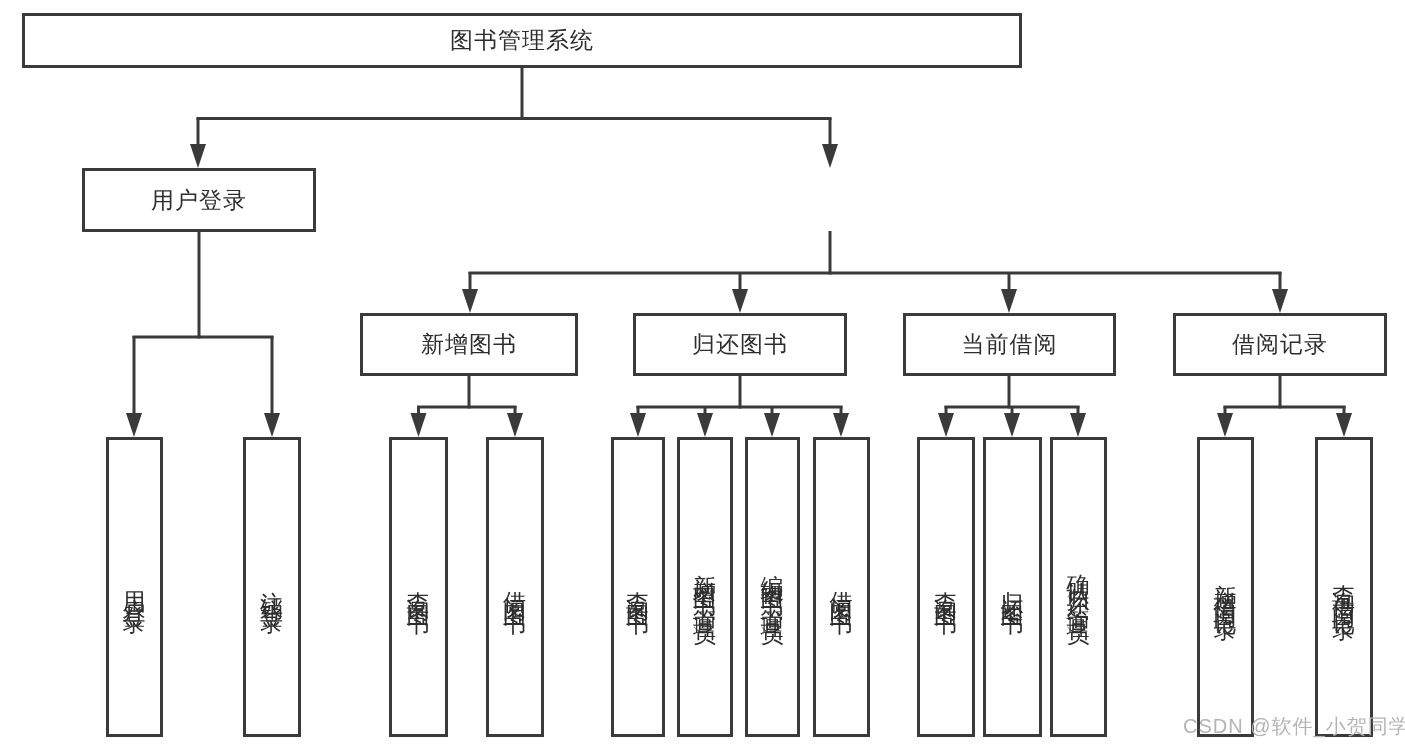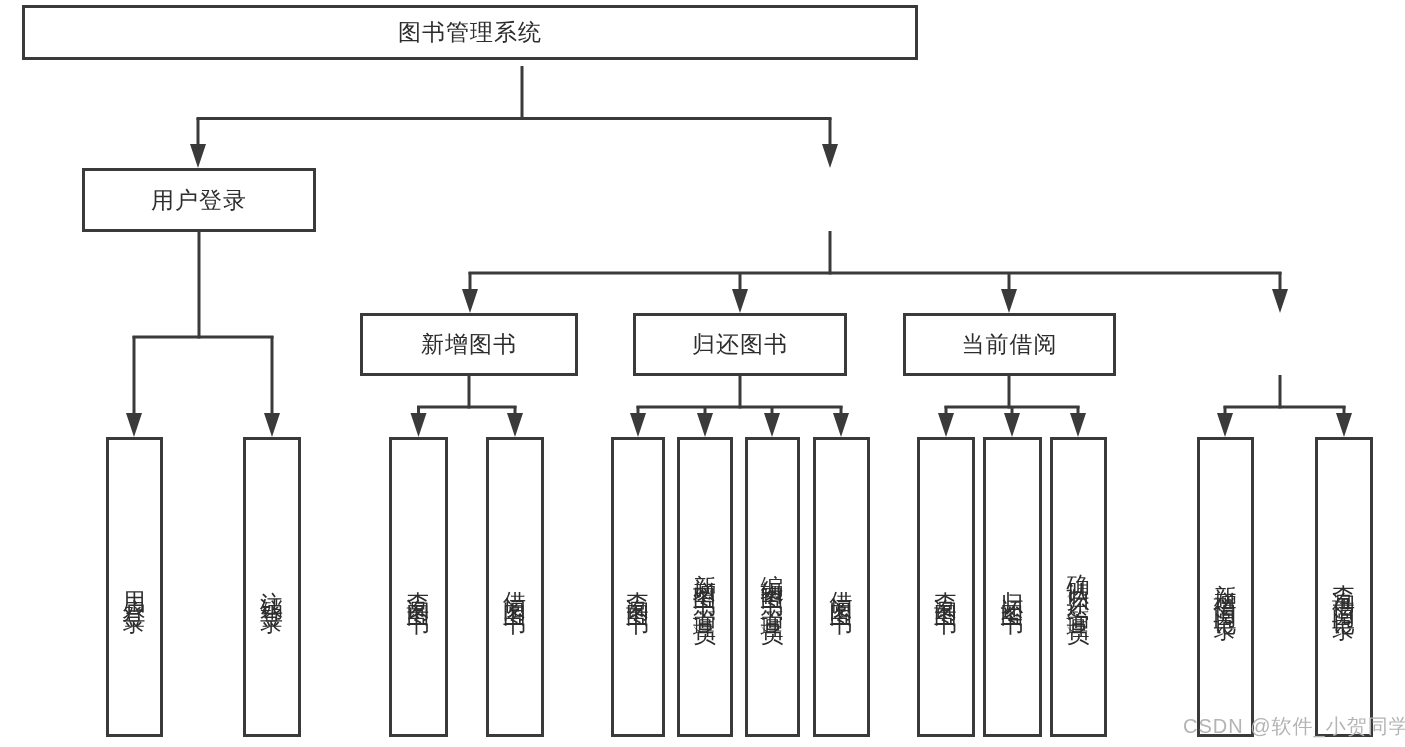--- a/index.html
+++ b/index.html
@@ -121,37 +121,40 @@
 
       <polygon points="938,413 954,413 946,437"></polygon>
       <polygon points="1004,413 1020,413 1012,437"></polygon>
       <polygon points="1070,413 1086,413 1078,437"></polygon>
 
       <polygon points="1217,413 1233,413 1225,437"></polygon>
       <polygon points="1336,413 1352,413 1344,437"></polygon>
     </g>
   </svg>
 
-  <div class="node h" style="left:22px; top:5px; width:896px; height:55px;">
+  <div class="node h" style="left:22px; top:13px; width:1000px; height:55px;">
     <span>图书管理系统</span>
   </div>
 
   <div class="node h" style="left:82px; top:168px; width:234px; height:64px;">
     <span>用户登录</span>
   </div>
 
   <div class="node h" style="left:360px; top:313px; width:218px; height:63px;">
     <span>新增图书</span>
   </div>
   <div class="node h" style="left:633px; top:313px; width:214px; height:63px;">
     <span>归还图书</span>
   </div>
   <div class="node h" style="left:903px; top:313px; width:213px; height:63px;">
     <span>当前借阅</span>
   </div>
+  <div class="node h" style="left:1173px; top:313px; width:214px; height:63px;">
+    <span>借阅记录</span>
+  </div>
 
   <div class="node v" style="left:106px; top:437px; width:57px; height:300px;">
     <span>用户登录</span>
   </div>
   <div class="node v" style="left:243px; top:437px; width:58px; height:300px;">
     <span>注销登录</span>
   </div>
 
   <div class="node v" style="left:389px; top:437px; width:59px; height:300px;">
     <span>查询图书</span>

